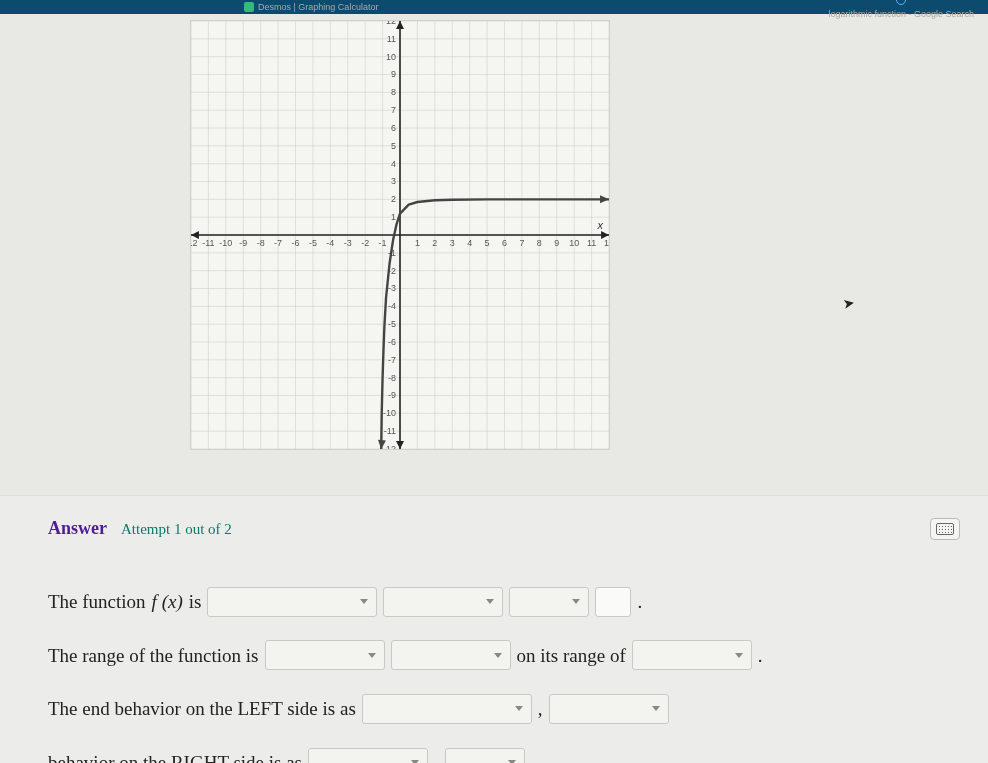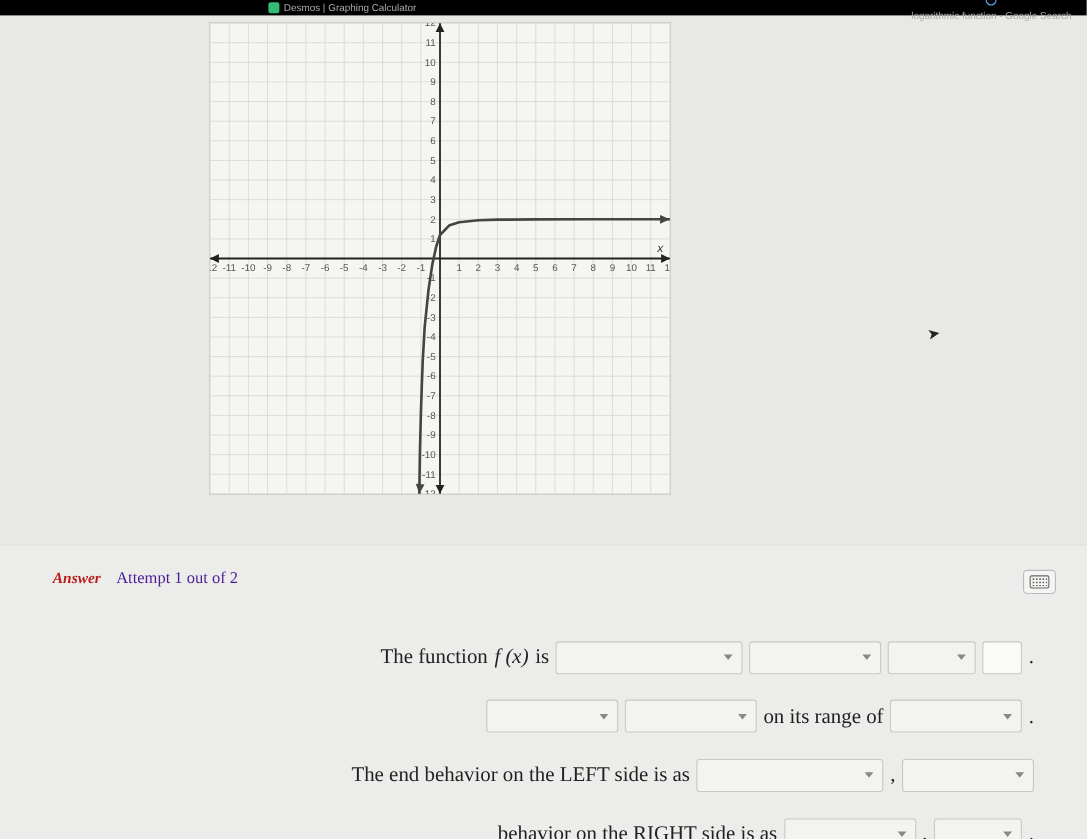--- a/index.html
+++ b/index.html
@@ -6,21 +6,21 @@
   body {
     width: 988px;
     height: 763px;
     background: #e8e8e5;
     font-family: Georgia, 'Times New Roman', serif;
     overflow: hidden;
     position: relative;
   }
   .tab-bar {
     height: 14px;
-    background: #000000;
+    background: #0c4a6e;
     display: flex;
     align-items: center;
     padding: 0 8px;
     gap: 8px;
   }
   .tab {
     display: flex;
     align-items: center;
     color: #aaa;
     font-size: 9px;
@@ -67,27 +67,26 @@
     border-top: 1px solid #dcdcd8;
   }
   .answer-header {
     display: flex;
     align-items: baseline;
     gap: 14px;
     margin-bottom: 40px;
   }
   .answer-title {
     font-weight: bold;
-    font-size: 14px;
-    color: #b91c1c;
-    font-style: italic;
+    font-size: 18px;
+    color: #4c1d95;
   }
   .attempt-text {
     font-size: 15px;
-    color: #4c1d95;
+    color: #0f766e;
   }
   .keyboard-btn {
     position: absolute;
     right: 28px;
     top: 518px;
     width: 30px;
     height: 22px;
     border: 1px solid #bbb;
     border-radius: 4px;
     background: #f4f4f2;
@@ -109,21 +108,20 @@
     font-size: 19px;
     color: #222;
     line-height: 2.4;
   }
   .fill-lines .row {
     display: flex;
     align-items: center;
     flex-wrap: wrap;
     gap: 6px;
     margin-bottom: 8px;
-    justify-content: flex-end;
   }
   .math { font-style: italic; }
   .dd {
     display: inline-flex;
     align-items: center;
     justify-content: flex-end;
     border: 1px solid #c8c8c4;
     background: #f3f3f0;
     border-radius: 3px;
     height: 30px;
@@ -305,20 +303,21 @@
           <span class="chev"></span>
         </span>
       <span class="dd dd-sm">
           <span class="chev"></span>
         </span>
       <span class="dd box"></span>
       <span>.</span>
     </div>
 
     <div class="row">
+      <span>The range of the function is </span>
       <span class="dd dd-med">
           <span class="chev"></span>
         </span>
       <span class="dd dd-med">
           <span class="chev"></span>
         </span>
       <span> on its range of </span>
       <span class="dd dd-med">
           <span class="chev"></span>
         </span>

